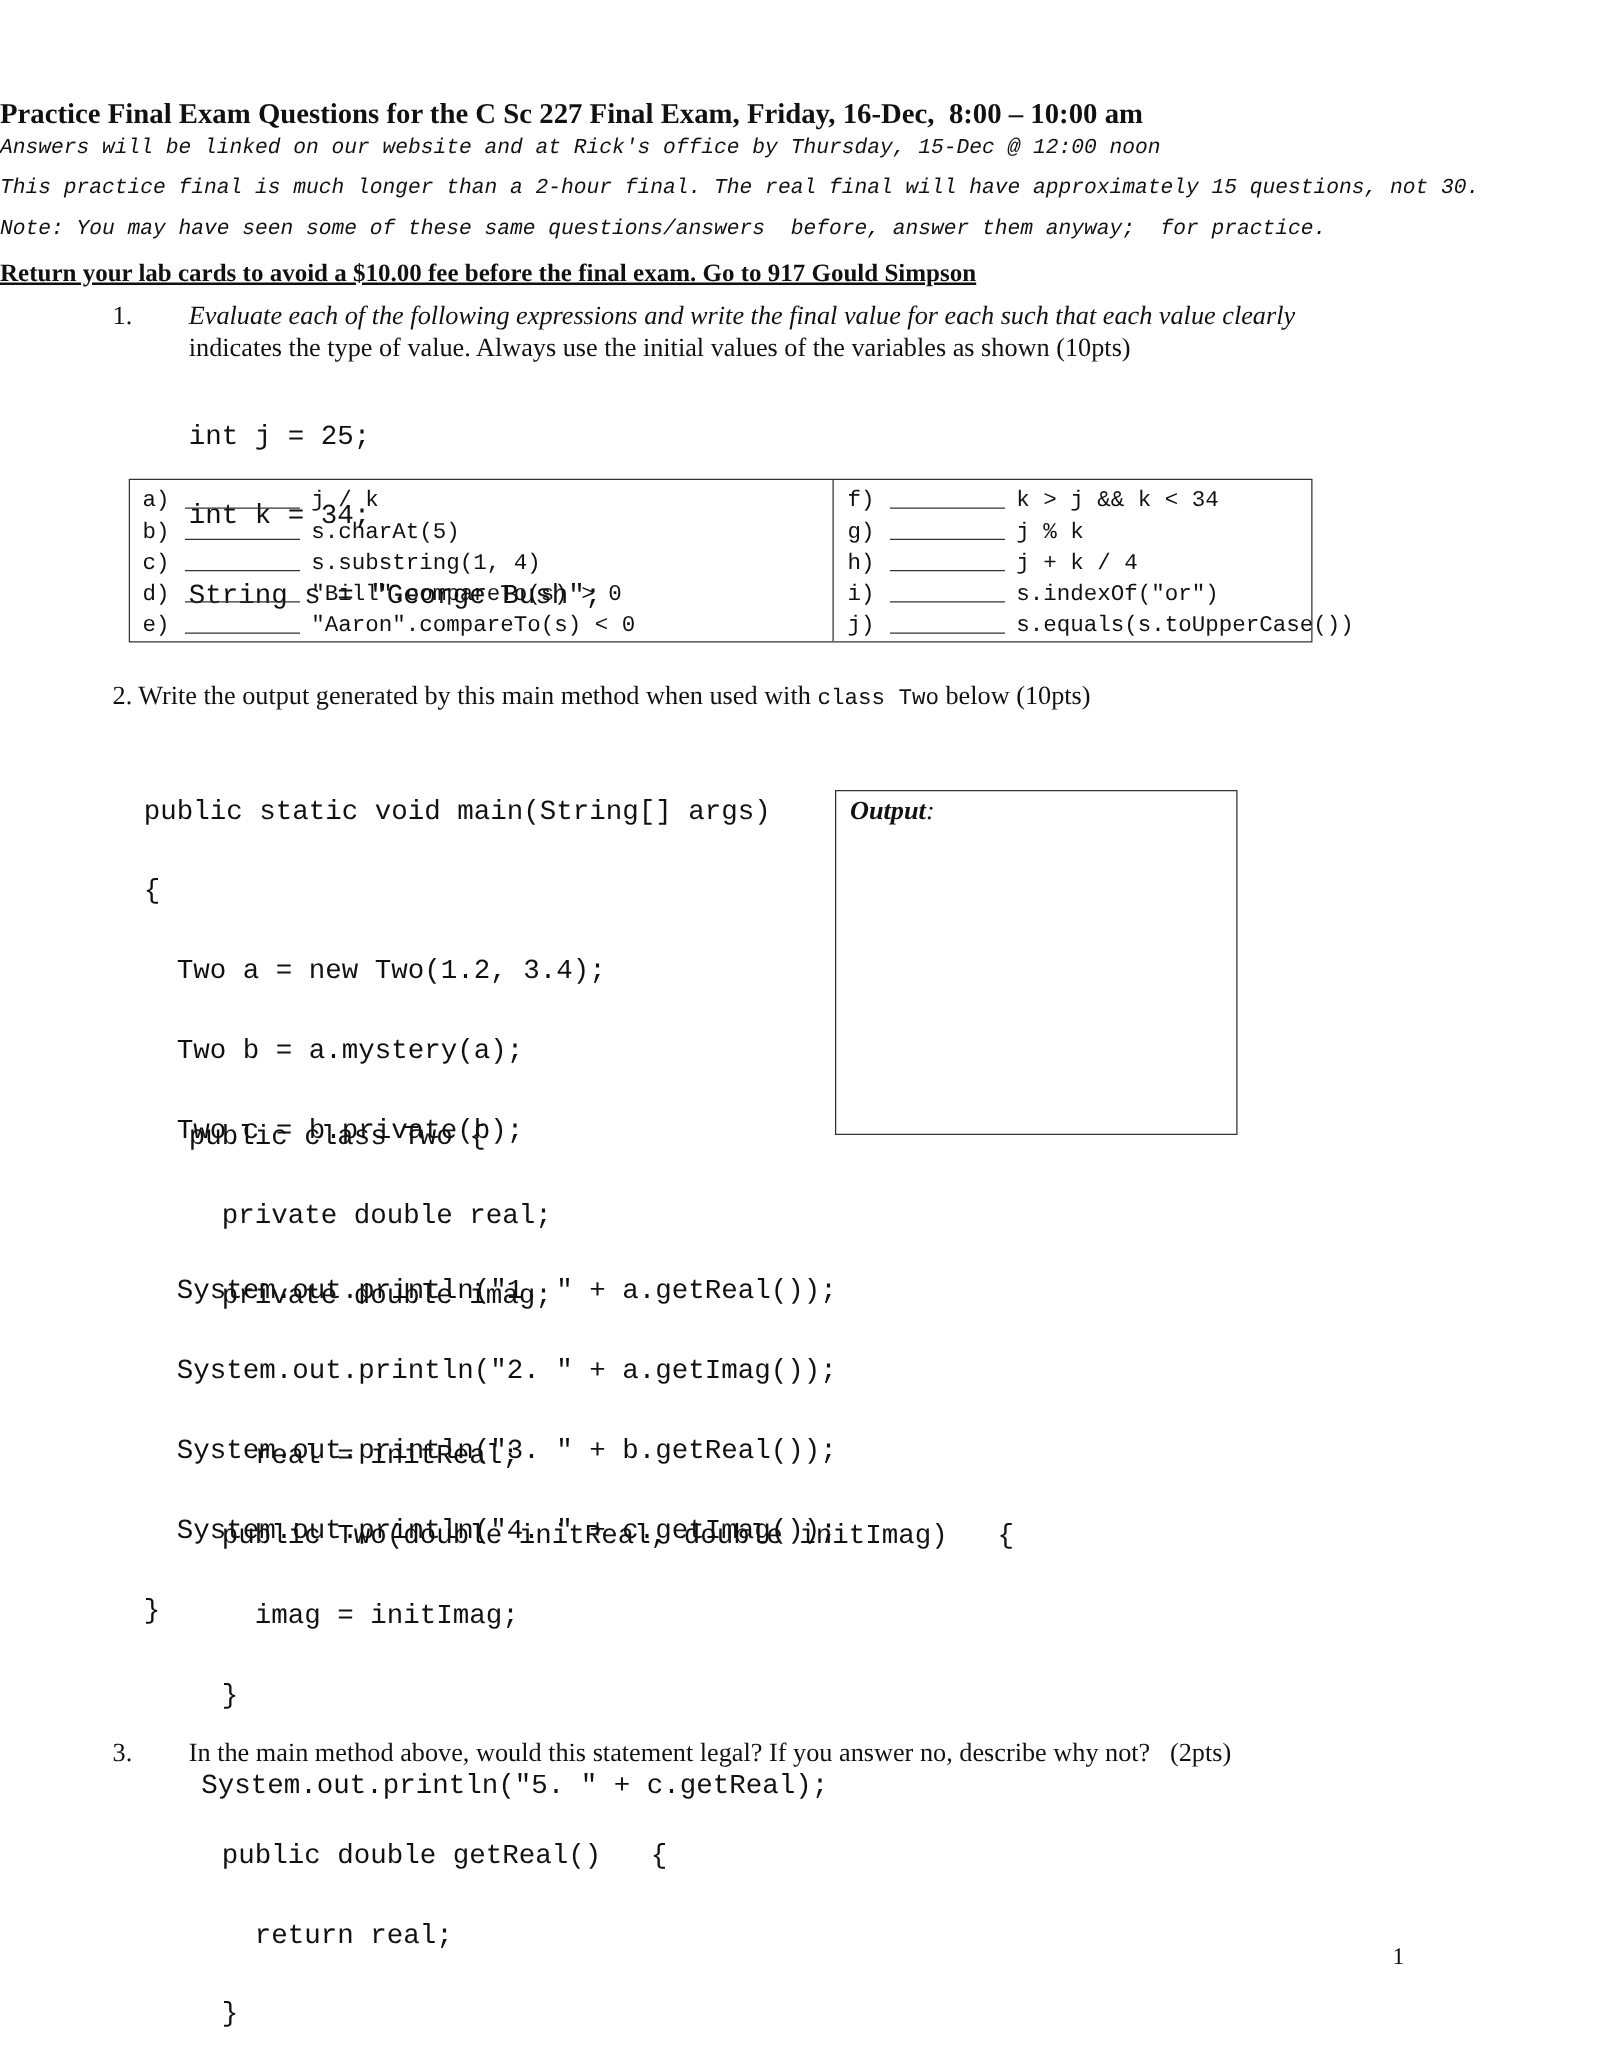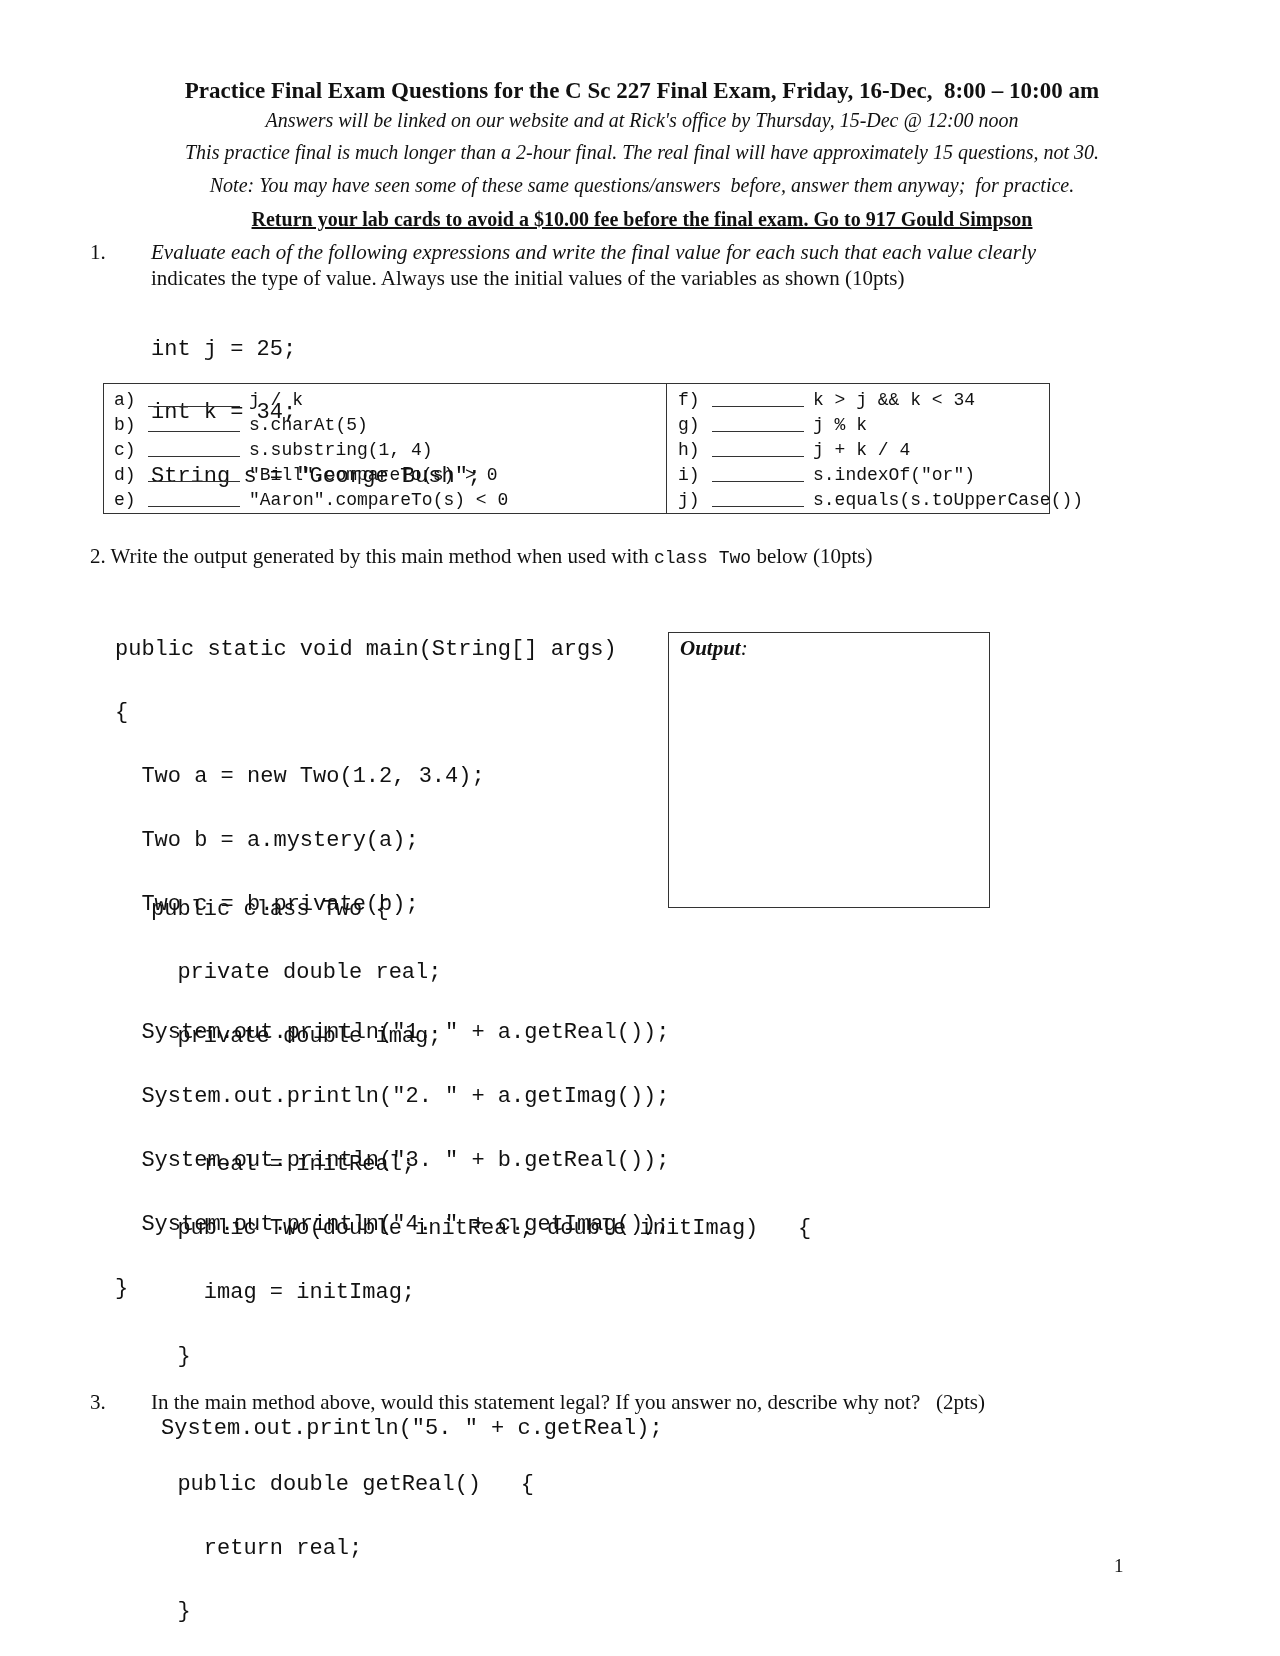--- a/index.html
+++ b/index.html
@@ -1,22 +1,22 @@
 <!DOCTYPE html>
 <html><head>
 <meta charset="utf-8">
 <style>
   html, body { margin: 0; padding: 0; background: #ffffff; }
   body { width: 1280px; height: 1656px; position: relative; overflow: hidden; color: #111; }
   .serif { font-family: "Liberation Serif", "DejaVu Serif", serif; }
   .mono { font-family: "Liberation Mono", "DejaVu Sans Mono", monospace; }
   .abs { position: absolute; white-space: pre; }
-  .center { left: 0; width: 1188px; text-align: center; margin-left: 48px; }
+  .center { left: 0; width: 1188px; text-align: left; }
   .title { font-weight: bold; font-size: 23px; top: 78px; }
-  .sub { font-style: italic; font-size: 20px; }
+  .sub { font-style: italic; font-size: 17px; font-family: Liberation Mono, monospace; }
   .warn { font-weight: bold; font-size: 20px; text-decoration: underline; top: 208px; }
   .qnum { font-size: 21px; }
   .qtext { font-size: 21px; }
   .code { font-size: 22px; line-height: 21.3px; }
   .code .line { display: block; height: 21.3px; white-space: pre; }
   .tbl { position: absolute; left: 103px; top: 383px; width: 947px; height: 131px; border: 1.5px solid #333; box-sizing: border-box; }
   .tbl .divider { position: absolute; left: 562px; top: 0; bottom: 0; border-left: 1.5px solid #333; }
   .tbl .col { position: absolute; top: 4px; font-size: 18px; line-height: 25px; }
   .tbl .row { display: block; height: 25px; white-space: pre; }
   .tbl .lbl { display: inline-block; width: 34px; }

